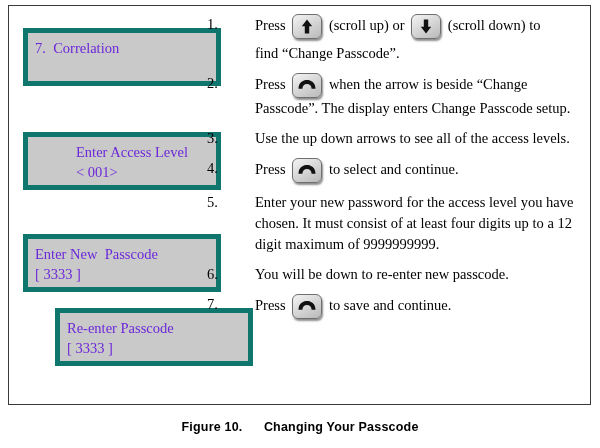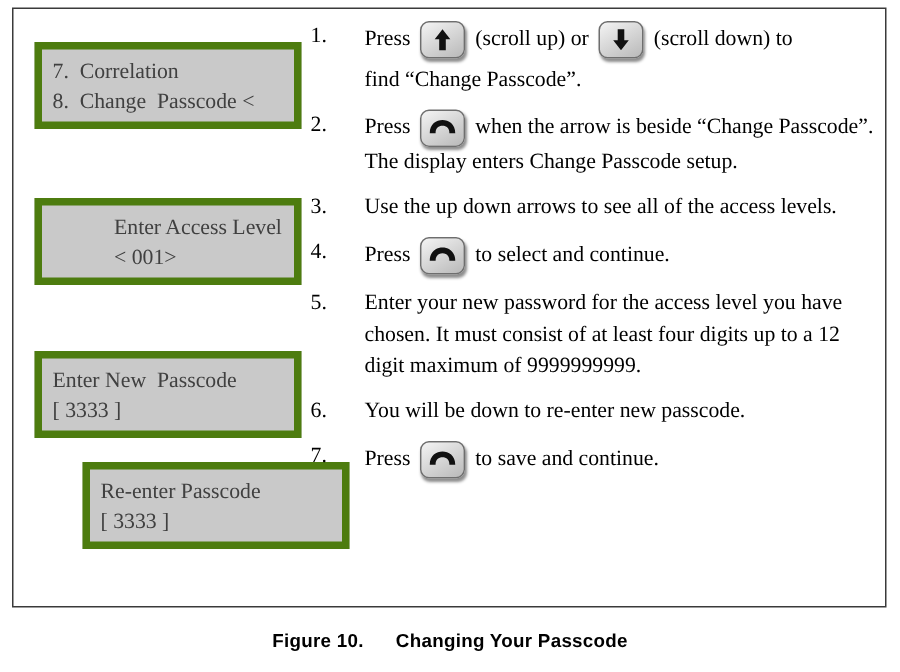--- a/index.html
+++ b/index.html
@@ -33,29 +33,29 @@
     position: absolute;
     left: 0px;
     top: 0px;
     width: 200px;
     height: 100%;
   }
 
   .lcd {
     position: absolute;
     left: 14px;
-    width: 178px;
+    width: 198px;
     box-sizing: border-box;
-    border: 5px solid #4d7c0f;
+    border: 5px solid #0f766e;
     background: #c9c9c9;
     padding: 5px 7px 7px 7px;
     font-family: "Liberation Serif", serif;
     font-size: 14.5px;
     line-height: 20px;
-    color: #404040;
+    color: #6d28d9;
     overflow: hidden;
     white-space: nowrap;
   }
   .lcd .lcd-line {
     display: block;
     white-space: pre;
   }
 
   #lcd-menu      { top: 22px; height: 58px; }
   #lcd-access    { top: 126px; height: 58px; padding-left: 48px; }
@@ -76,21 +76,21 @@
   }
   .step-num {
     position: absolute;
     left: 0px;
     top: 0px;
     width: 26px;
     font-size: 14.5px;
     line-height: 21px;
   }
   .step-body {
-    margin-left: 36px;
+    margin-left: 48px;
     font-size: 14.5px;
     line-height: 21px;
     text-align: left;
   }
   .step-body .emph {
     font-weight: normal;
     display: inline-block;
     margin-top: 4px;
   }
   .step-line { display: block; }
@@ -128,21 +128,20 @@
 </style>
 </head>
 <body>
 
 <div class="figure-frame">
 
   <div class="lcd-column">
 
     <div class="lcd" id="lcd-menu">
       <span class="lcd-line">7.  Correlation</span>
-      <span class="lcd-line">8.  Change  Passcode &lt;</span>
     </div>
 
     <div class="lcd" id="lcd-access">
       <span class="lcd-line">Enter Access Level</span>
       <span class="lcd-line">&lt; 001&gt;</span>
     </div>
 
     <div class="lcd" id="lcd-new">
       <span class="lcd-line">Enter New  Passcode</span>
       <span class="lcd-line">[ 3333 ]</span>

